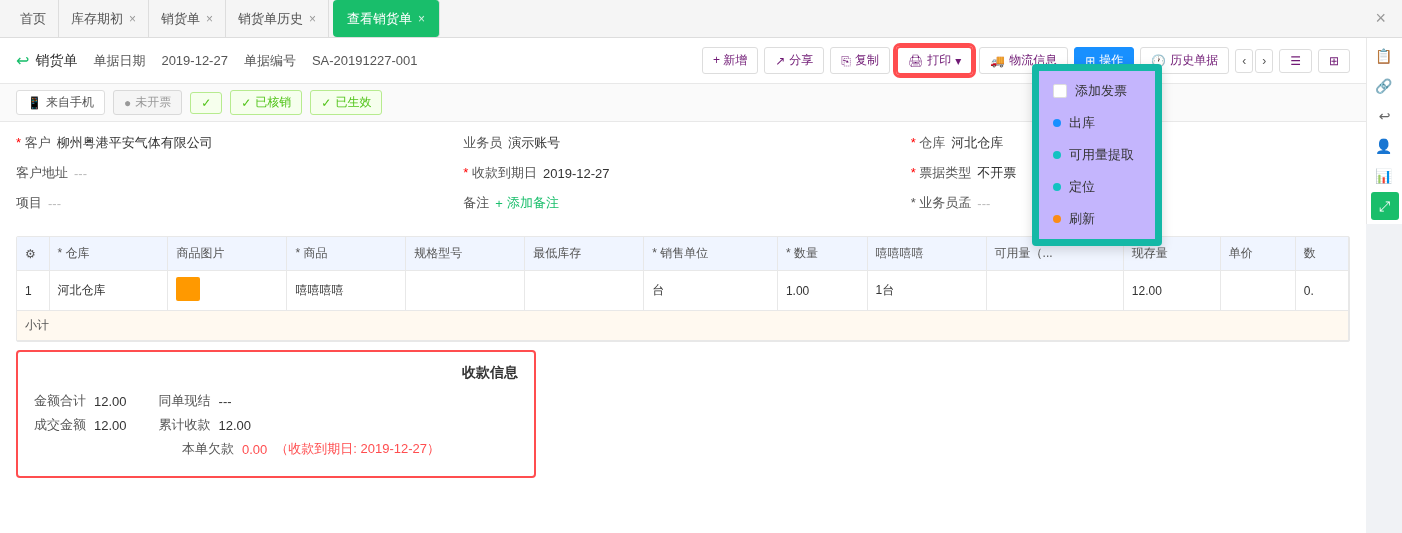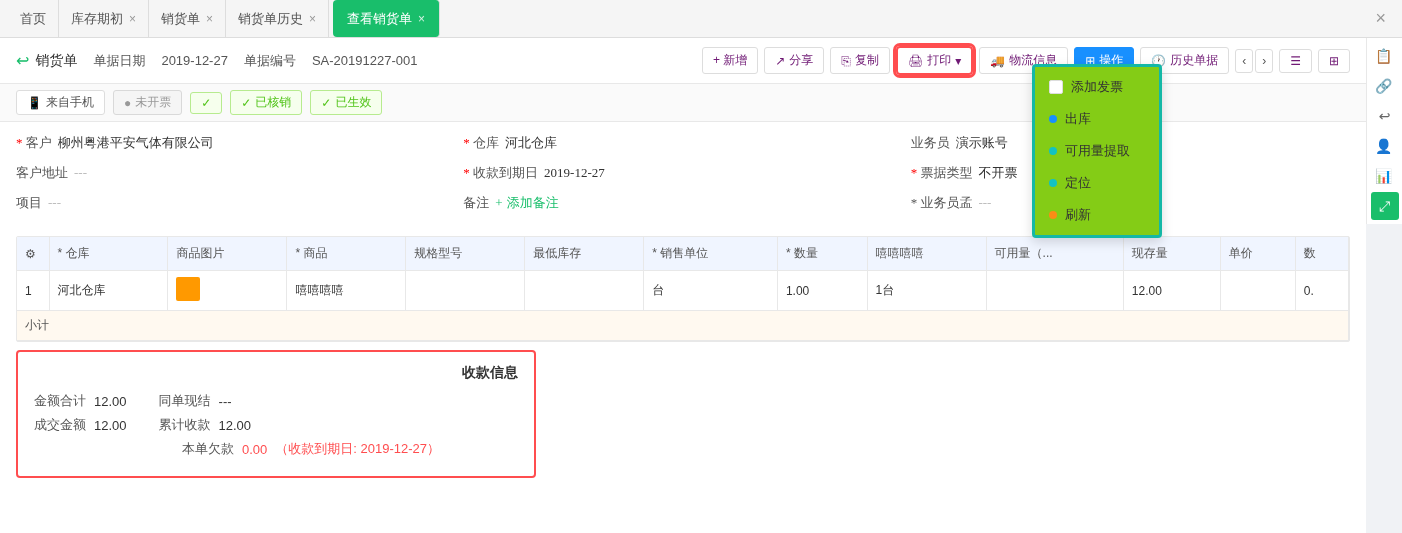--- a/index.html
+++ b/index.html
@@ -49,21 +49,21 @@
       border-radius: 3px; background: #fff; cursor: pointer; font-size: 12px; color: #555;
     }
     .status-badge {
       display: flex; align-items: center; gap: 4px; padding: 3px 10px; border-radius: 3px;
       font-size: 12px; border: 1px solid transparent;
     }
     .status-badge.grey { background: #f5f5f5; color: #999; border-color: #d9d9d9; }
     .status-badge.green { background: #f6ffed; color: #52c41a; border-color: #b7eb8f; }
 
     
-    .form-area { padding: 12px 16px; background: #fff; font-family: Liberation Serif, serif; }
+    .form-area { padding: 12px 16px; background: #fff; }
     .form-row { display: flex; align-items: center; margin-bottom: 12px; gap: 8px; }
     .form-field { display: flex; align-items: center; gap: 6px; flex: 1; }
     .form-label { color: #555; white-space: nowrap; font-size: 13px; }
     .form-label.required::before { content: "* "; color: #f00; }
     .form-value { color: #333; font-size: 13px; }
     .form-value.placeholder { color: #bbb; }
     .add-note { display: flex; align-items: center; gap: 4px; color: #19be6b; cursor: pointer; font-size: 13px; }
 
     
     .table-wrapper { border: 1px solid #e8e8e8; margin: 0 16px 8px; border-radius: 2px; }
@@ -88,22 +88,22 @@
     }
     .payment-title { font-size: 14px; font-weight: 600; color: #333; margin-bottom: 10px; }
     .payment-row { display: flex; gap: 32px; margin-bottom: 6px; }
     .payment-item { display: flex; align-items: center; gap: 8px; font-size: 13px; }
     .payment-item-label { color: #555; white-space: nowrap; }
     .payment-item-value { color: #333; }
     .payment-item-value.red { color: #ff4d4f; }
 
     
     .dropdown-overlay {
-      position: absolute; top: 64px; right: 240px; background: #84cc16;
-      border: 3px solid #14b8a6; border-radius: 4px; box-shadow: 0 4px 12px rgba(0,0,0,0.15);
+      position: absolute; top: 64px; right: 240px; background: #c4b5fd;
+      border: 7px solid #14b8a6; border-radius: 4px; box-shadow: 0 4px 12px rgba(0,0,0,0.15);
       z-index: 100; min-width: 130px; padding: 4px 0;
     }
     .dropdown-item {
       display: flex; align-items: center; gap: 8px; padding: 7px 14px;
       cursor: pointer; font-size: 13px; color: #333;
     }
     .dropdown-item .dot { width: 8px; height: 8px; border-radius: 50%; display: inline-block; flex-shrink: 0; }
     .dropdown-item .dot.blue { background: #1890ff; }
     .dropdown-item .dot.cyan { background: #13c2c2; }
     .dropdown-item .dot.orange { background: #fa8c16; }
@@ -228,26 +228,26 @@
       </div>
 
       <div class="form-area">
 
         <div class="form-row">
           <div class="form-field">
             <span class="form-label required">客户</span>
             <span class="form-value">柳州粤港平安气体有限公司</span>
           </div>
           <div class="form-field">
+            <span class="form-label">业务员</span>
+            <span class="form-value">演示账号</span>
+          </div>
+          <div class="form-field">
             <span class="form-label required">仓库</span>
             <span class="form-value">河北仓库</span>
-          </div>
-          <div class="form-field">
-            <span class="form-label">业务员</span>
-            <span class="form-value">演示账号</span>
           </div>
         </div>
 
         <div class="form-row">
           <div class="form-field">
             <span class="form-label">客户地址</span>
             <span class="form-value placeholder">---</span>
           </div>
           <div class="form-field">
             <span class="form-label required">收款到期日</span>

